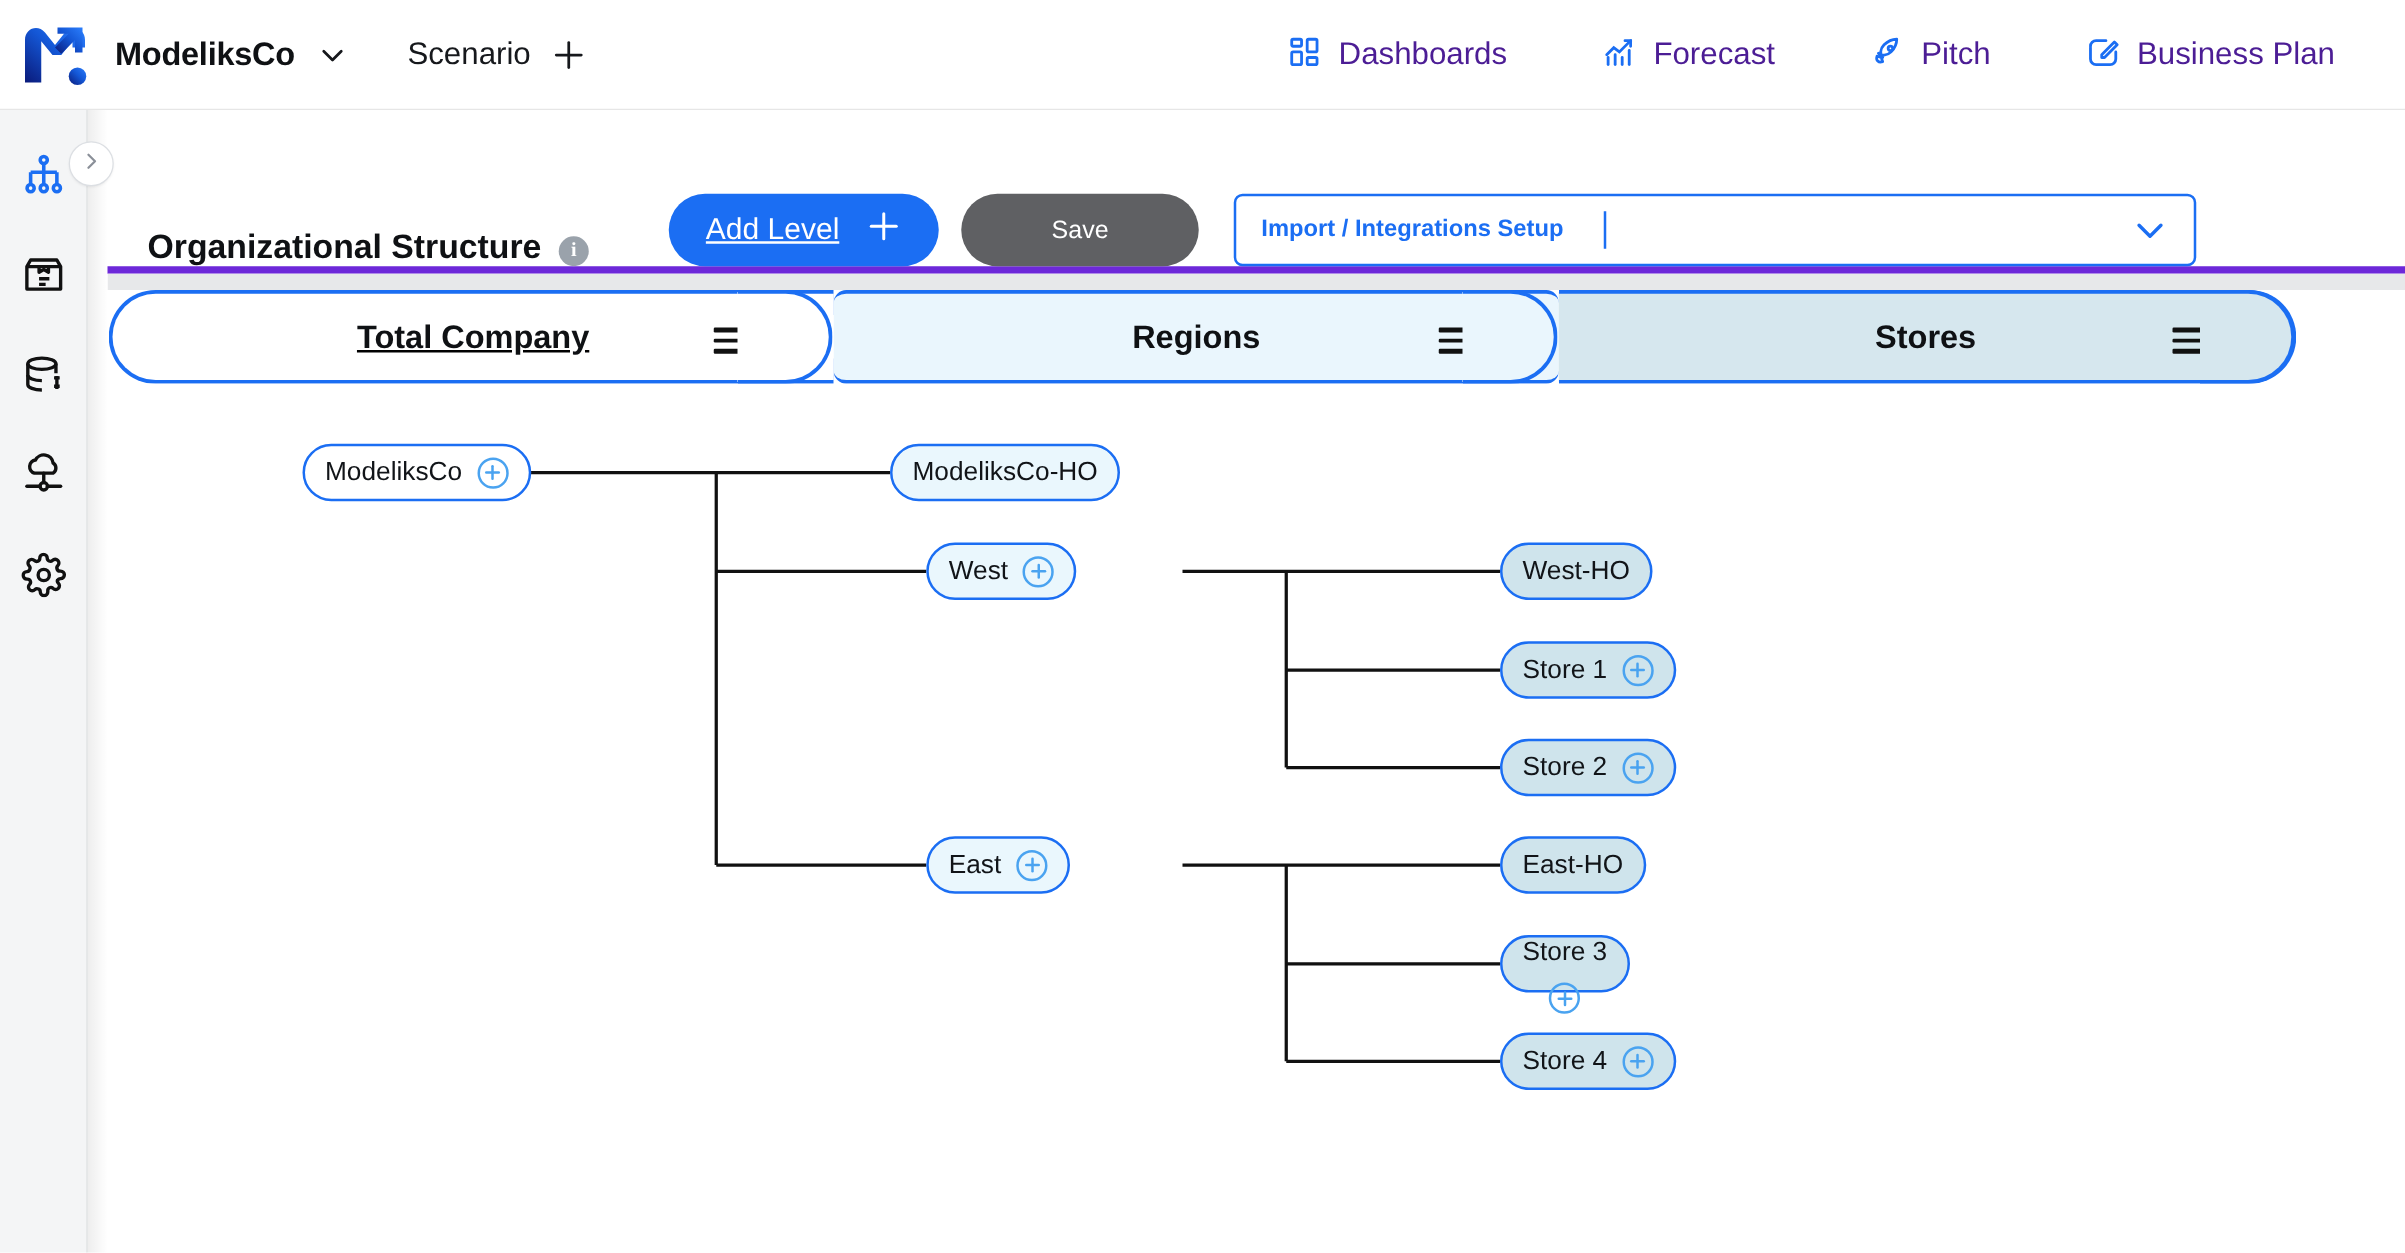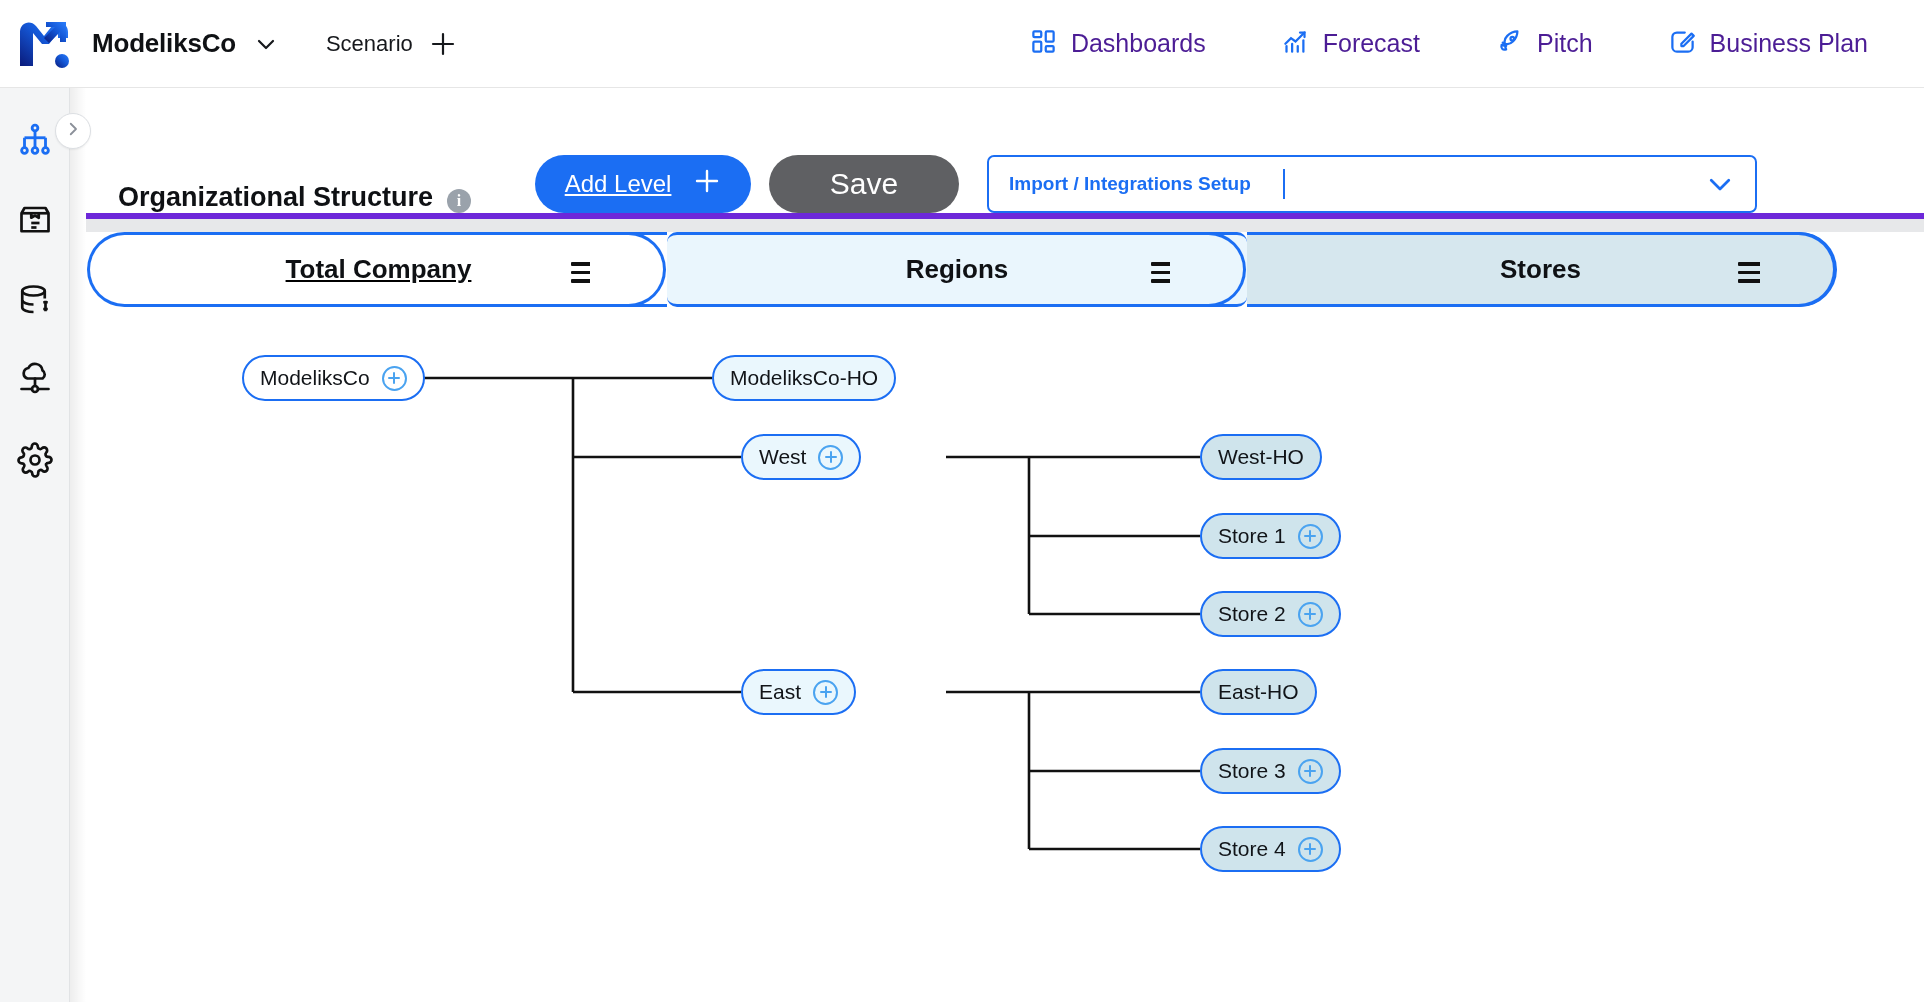--- a/index.html
+++ b/index.html
@@ -15,21 +15,21 @@
     background:#ffffff; border-bottom:1px solid #e6e6e6;
     display:flex; align-items:center;
   }
   .logo-wrap{ width:88px; height:88px; display:flex; align-items:center; justify-content:center; }
   .brand-name{
     font-size:26px; font-weight:bold; color:#0f1114; letter-spacing:-0.2px;
     margin-left:4px;
   }
   .chev{ margin-left:18px; display:flex; align-items:center; }
   .scenario{
-    margin-left:48px; font-size:22px; color:#16181c; font-weight:400;
+    margin-left:48px; font-size:25px; color:#16181c; font-weight:400;
   }
   .scenario-plus{ margin-left:16px; display:flex; align-items:center; }
   .nav-right{
     margin-left:auto; display:flex; align-items:center; gap:0px; padding-right:56px;
   }
   .nav-item{
     display:flex; align-items:center; gap:14px; margin-left:76px; cursor:pointer;
   }
   .nav-label{ font-size:25px; color:#4c1d95; }
   
@@ -61,21 +61,21 @@
     font-size:16px; font-weight:bold; display:flex; align-items:center; justify-content:center;
     margin-left:14px; font-family:"Liberation Serif", serif;
   }
   .btn-add{
     margin-left:64px; height:58px; min-width:216px; border-radius:29px; background:#1b6ef3;
     color:#ffffff; font-size:24px; display:flex; align-items:center; justify-content:center;
     gap:22px; cursor:pointer; border:none; padding:0 28px;text-decoration:underline;
   }
   .btn-save{
     margin-left:18px; height:58px; min-width:190px; border-radius:29px; background:#5f6063;
-    color:#ffffff; font-size:30px; display:flex; align-items:center; justify-content:center;
+    color:#ffffff; font-size:20px; display:flex; align-items:center; justify-content:center;
     cursor:pointer; border:none;
   }
   .import-box{
     margin-left:28px; height:58px; width:770px; border:2px solid #1b6ef3; border-radius:7px;
     display:flex; align-items:center; padding:0 20px; cursor:pointer; background:#fff;
   }
   .import-label{ font-size:19px; color:#1b6ef3; font-weight:bold; }
   .caret-blk{ margin-left:32px; width:2px; height:30px; background:#1b6ef3; }
   .import-chev{ margin-left:auto; display:flex; align-items:center; }
   
@@ -448,21 +448,21 @@
             <line x1="8" y1="3" x2="8" y2="13"></line>
             <line x1="3" y1="8" x2="13" y2="8"></line>
           </svg>
       </span>
     </div>
 
     <div class="node lv3" style="left:1114px;top:362px;text-align:right;">
       <span class="node-label">East-HO</span>
     </div>
 
-    <div class="node lv3" style="left:1114px;top:441px;">
+    <div class="node lv3" style="left:1114px;top:441px;flex-direction:column;">
       <span class="node-label">Store 3</span>
       <span class="plus-circle">
         <svg width="16" height="16" viewBox="0 0 16 16" fill="none" stroke="#4aa3f0" stroke-width="2" stroke-linecap="round">
             <line x1="8" y1="3" x2="8" y2="13"></line>
             <line x1="3" y1="8" x2="13" y2="8"></line>
           </svg>
       </span>
     </div>
 
     <div class="node lv3" style="left:1114px;top:519px;">

